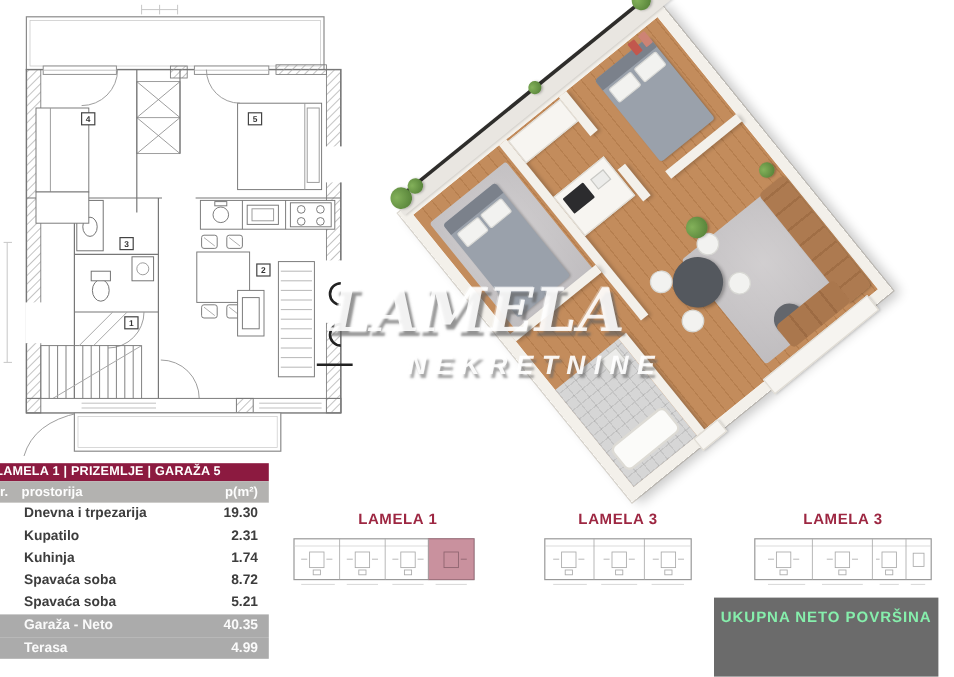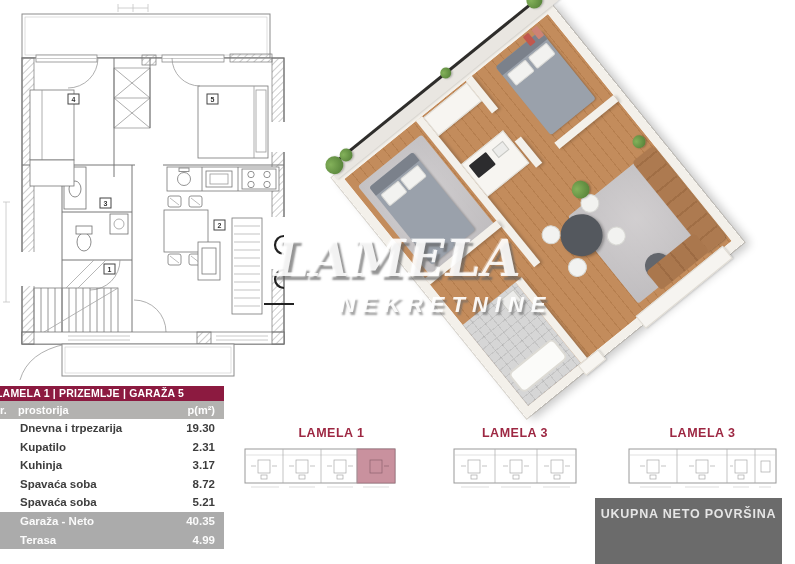--- a/index.html
+++ b/index.html
@@ -63,21 +63,21 @@
   .trow.total{background:#ababab;color:#fafafa;}
 
   
   .lamela-label{position:absolute;top:426px;text-align:center;font-size:12.5px;font-weight:bold;
     color:#9d2742;letter-spacing:.5px;}
   .lamela-strip{position:absolute;top:443px;}
 
   
   .summary{position:absolute;left:595px;top:498px;width:187px;height:66px;background:#6b6b6b;
     color:#fff;display:flex;flex-direction:column;align-items:center;z-index:10;}
-  .summary .lbl{font-size:12.5px;font-weight:bold;letter-spacing:.8px;margin-top:9px;color:#e5e5e5;white-space:nowrap;}
+  .summary .lbl{font-size:12.5px;font-weight:bold;letter-spacing:.8px;margin-top:9px;color:#86efac;white-space:nowrap;}
   .summary .big{font-size:34px;font-weight:bold;line-height:36px;margin-top:0px;}
   .summary .big sup{font-size:16px;position:relative;top:-2px;}
 </style>
 </head>
 <body>
 
 <svg id="plan2d" viewBox="0 0 292 378" width="292" height="378">
   <defs>
     <pattern id="diagHatch" width="5" height="5" patternUnits="userSpaceOnUse" patternTransform="rotate(45)">
       <line x1="0" y1="0" x2="0" y2="5" stroke="#9a9a9a" stroke-width="1"></line>
@@ -338,21 +338,21 @@
   <div class="trow">
     <span class="name">Dnevna i trpezarija</span>
     <span class="val">19.30</span>
   </div>
   <div class="trow">
     <span class="name">Kupatilo</span>
     <span class="val">2.31</span>
   </div>
   <div class="trow">
     <span class="name">Kuhinja</span>
-    <span class="val">3.17</span>
+    <span class="val">1.74</span>
   </div>
   <div class="trow">
     <span class="name">Spavaća soba</span>
     <span class="val">8.72</span>
   </div>
   <div class="trow">
     <span class="name">Spavaća soba</span>
     <span class="val">5.21</span>
   </div>
   <div class="trow total">

